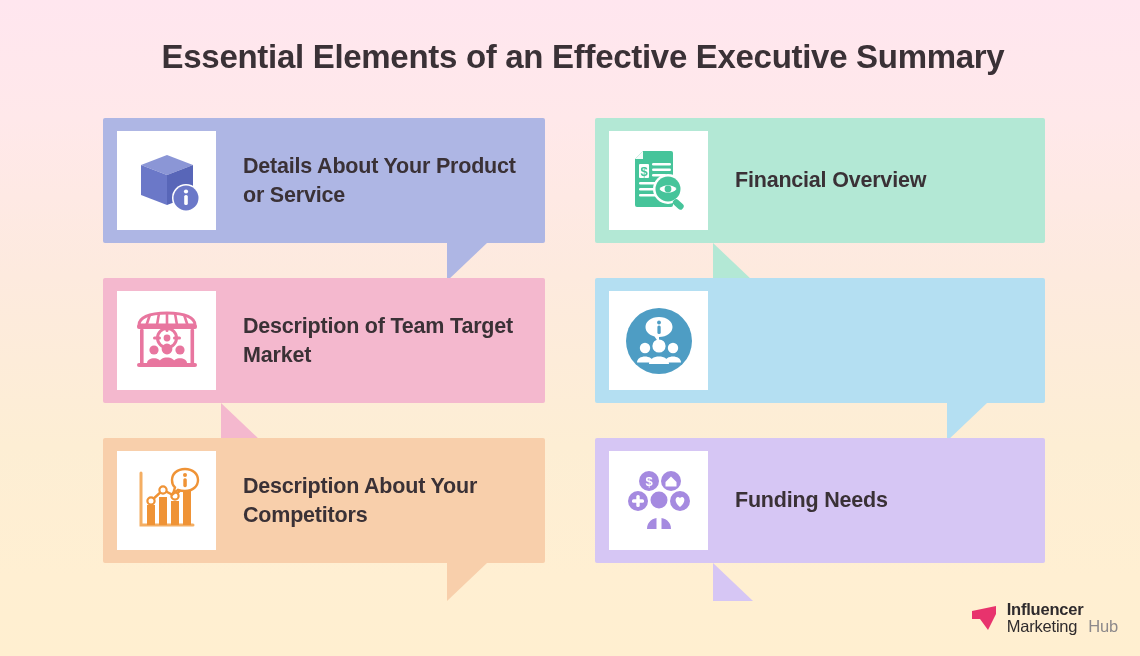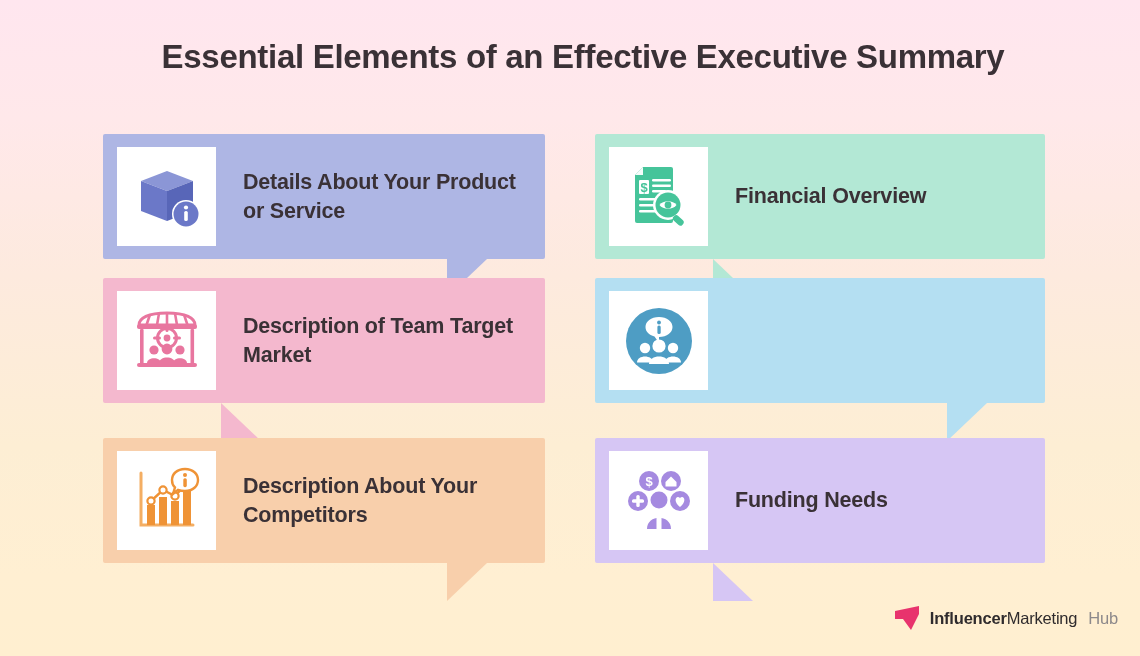--- a/index.html
+++ b/index.html
@@ -47,21 +47,21 @@
   .card {
     position: absolute;
     height: 125px;
     display: flex;
     align-items: center;
   }
 
   .card.col-left  { left: 0px;   width: 442px; }
   .card.col-right { left: 492px; width: 450px; }
 
-  .card.row-0 { top: 0px; margin-top: 16px; }
+  .card.row-0 { top: 0px; }
   .card.row-1 { top: 160px; }
   .card.row-2 { top: 320px; }
 
   .card-body {
     position: absolute;
     inset: 0;
     border-radius: 2px;
   }
 
   
@@ -117,20 +117,21 @@
     position: absolute;
     right: 22px;
     bottom: 20px;
     display: flex;
     align-items: center;
     gap: 5px;
   }
   .logo-mark { flex: 0 0 auto; }
   .logo-text {
     display: flex;
+    flex-direction: column;
     line-height: 1.02;
   }
   .logo-line1 {
     font-size: 16.5px;
     font-weight: bold;
     color: #2f2b2d;
     letter-spacing: -0.2px;
   }
   .logo-line2 {
     font-size: 16.5px;

